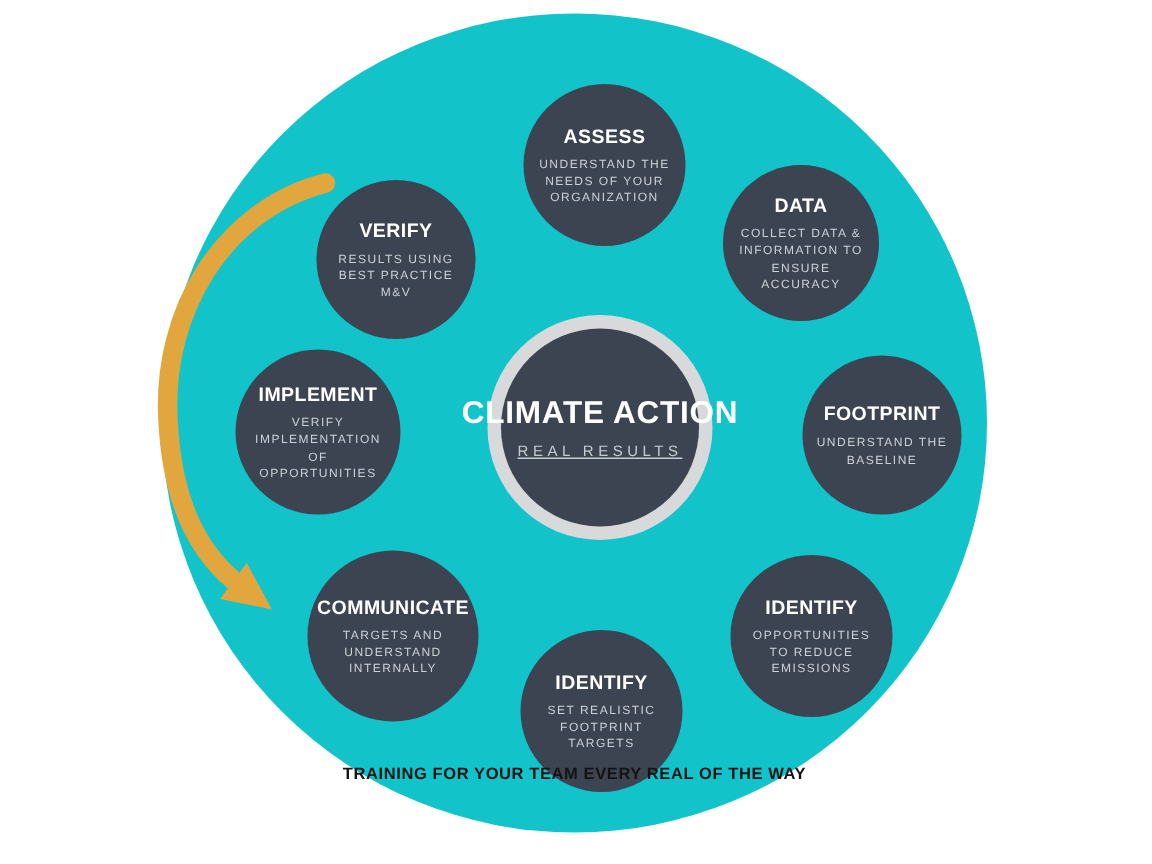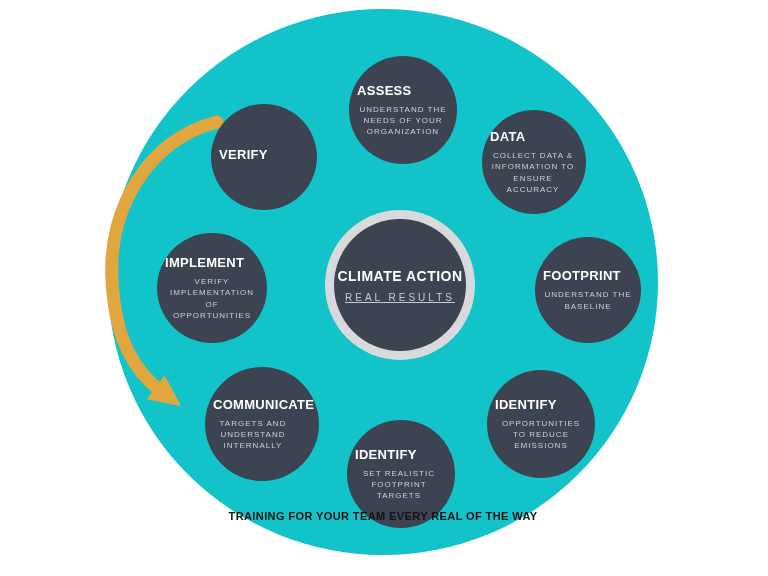--- a/index.html
+++ b/index.html
@@ -30,38 +30,38 @@
     width: 132px; height: 132px;
     background: #3d4451;
     border-radius: 50%;
     display: flex; flex-direction: column;
     align-items: center; justify-content: center;
     text-align: center;
   }
   .center-title {
     color: #ffffff;
     font-weight: bold;
-    font-size: 14px;
+    font-size: 21px;
     letter-spacing: 0.5px;
     white-space: nowrap;
   }
   .center-subtitle {
     margin-top: 8px;
     color: #c6cbd1;
     font-size: 10px;
     letter-spacing: 3px;
     white-space: nowrap;
     text-decoration: underline;
   }
   .node {
     position: absolute;
     background: #3d4451;
     border-radius: 50%;
     display: flex; flex-direction: column;
-    align-items: flex-start; justify-content: center;
+    align-items: center; justify-content: center;
     text-align: center;
     box-sizing: border-box;
     padding: 0 8px;
   }
   .node-title {
     color: #ffffff;
     font-weight: bold;
     font-size: 13px;
     letter-spacing: 0.3px;
     white-space: nowrap;
@@ -143,19 +143,20 @@
   <div class="node" style="left:205px;top:367px;width:114px;height:114px">
     <div class="node-title">COMMUNICATE</div>
     <div class="node-desc" style="max-width:80px">TARGETS AND UNDERSTAND INTERNALLY</div>
   </div>
 
   <div class="node" style="left:157px;top:233px;width:110px;height:110px">
     <div class="node-title">IMPLEMENT</div>
     <div class="node-desc">VERIFY IMPLEMENTATION OF OPPORTUNITIES</div>
   </div>
 
-  <div class="node" style="left:211px;top:104px;width:106px;height:106px">
+  <div class="node" style="left:211px;top:120px;width:106px;height:106px">
     <div class="node-title">VERIFY</div>
+    <div class="node-desc" style="max-width:90px">RESULTS USING BEST PRACTICE M&amp;V</div>
   </div>
 
   <div class="banner">TRAINING FOR YOUR TEAM EVERY REAL OF THE WAY</div>
 
 </div>
 
 </body></html>

